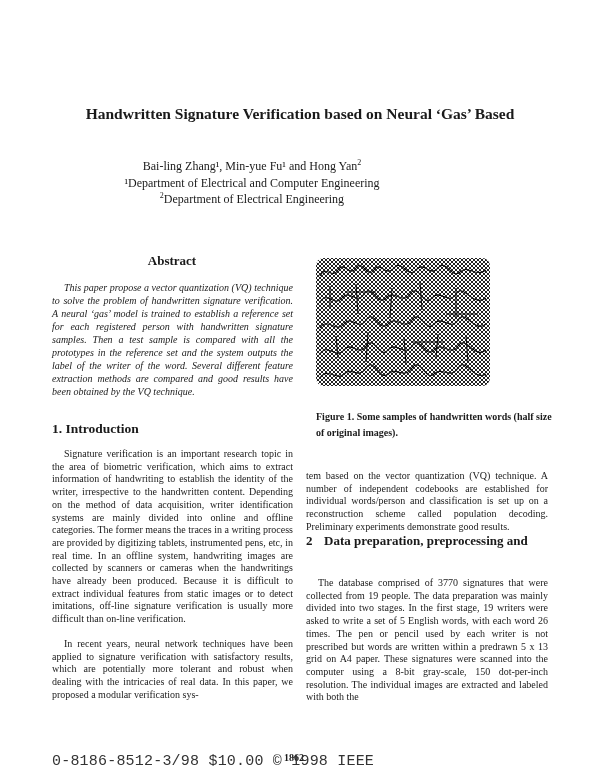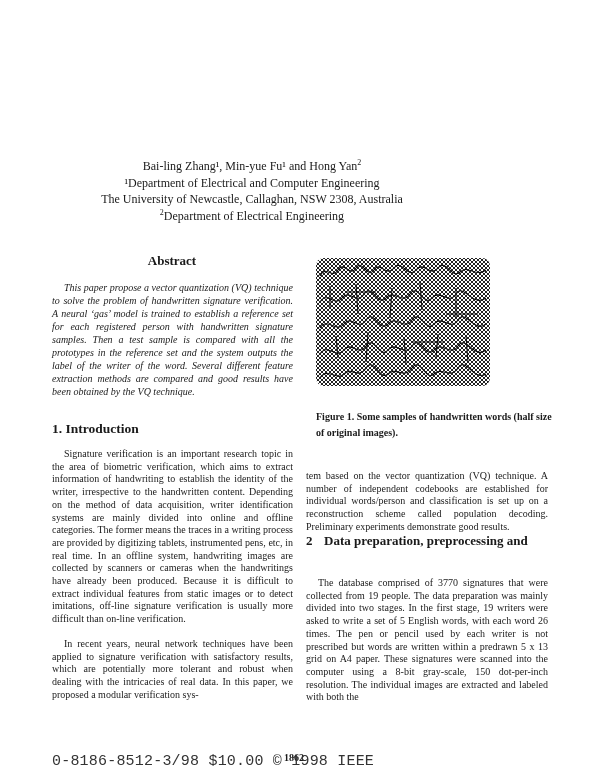--- a/index.html
+++ b/index.html
@@ -31,26 +31,26 @@
               background-position:0 0, 2px 2px; }
     .figure svg { position:absolute; left:0; top:0; }
     .fig-caption { left:316px; top:409px; width:240px; font-size:10px; line-height:16px; font-weight:bold; }
     .page-num { left:284px; top:716px; font-size:10px; font-weight:bold;margin-top:36px; }
     .footer { left:52px; top:728px; font-size:15px; font-family:"Liberation Mono","DejaVu Sans Mono",monospace; color:#333; letter-spacing:0.2px;margin-top:25px; }
   </style>
 </head>
 <body>
 
 <div class="abs title">
+  <div>Handwritten Signature Verification based on Neural ‘Gas’ Based</div>
 </div>
 
 <div class="abs authors">
   <div><span>Bai-ling Zhang¹, Min-yue Fu¹   and  Hong Yan</span><sup>2</sup></div>
   <div>¹Department of Electrical and Computer Engineering</div>
-  <div>The University of Newcastle, Callaghan, NSW 2308, Australia</div>
   <div><sup>2</sup><span>Department of Electrical Engineering</span></div>
 </div>
 
 <div class="abs abs-head">Abstract</div>
 <div class="abs abstract">This paper propose a vector quantization (VQ) technique to solve the problem of handwritten signature verification. A neural ‘gas’ model is trained to establish a reference set for each registered person with handwritten signature samples. Then a test sample is compared with all the prototypes in the reference set and the system outputs the label of the writer of the word. Several different feature extraction methods are compared and good results have been obtained by the VQ technique.</div>
 
 <div class="abs figure">
   <svg width="174" height="128" viewBox="0 0 174 128">
     <g fill="none" stroke="#111" stroke-width="1.1">
       <path d="M4 18 C10 6,16 22,22 12 S34 20,40 10 S52 22,58 12 S70 20,78 10 S92 22,100 12 S114 20,122 10 S136 22,144 14 S160 20,170 12"></path>

